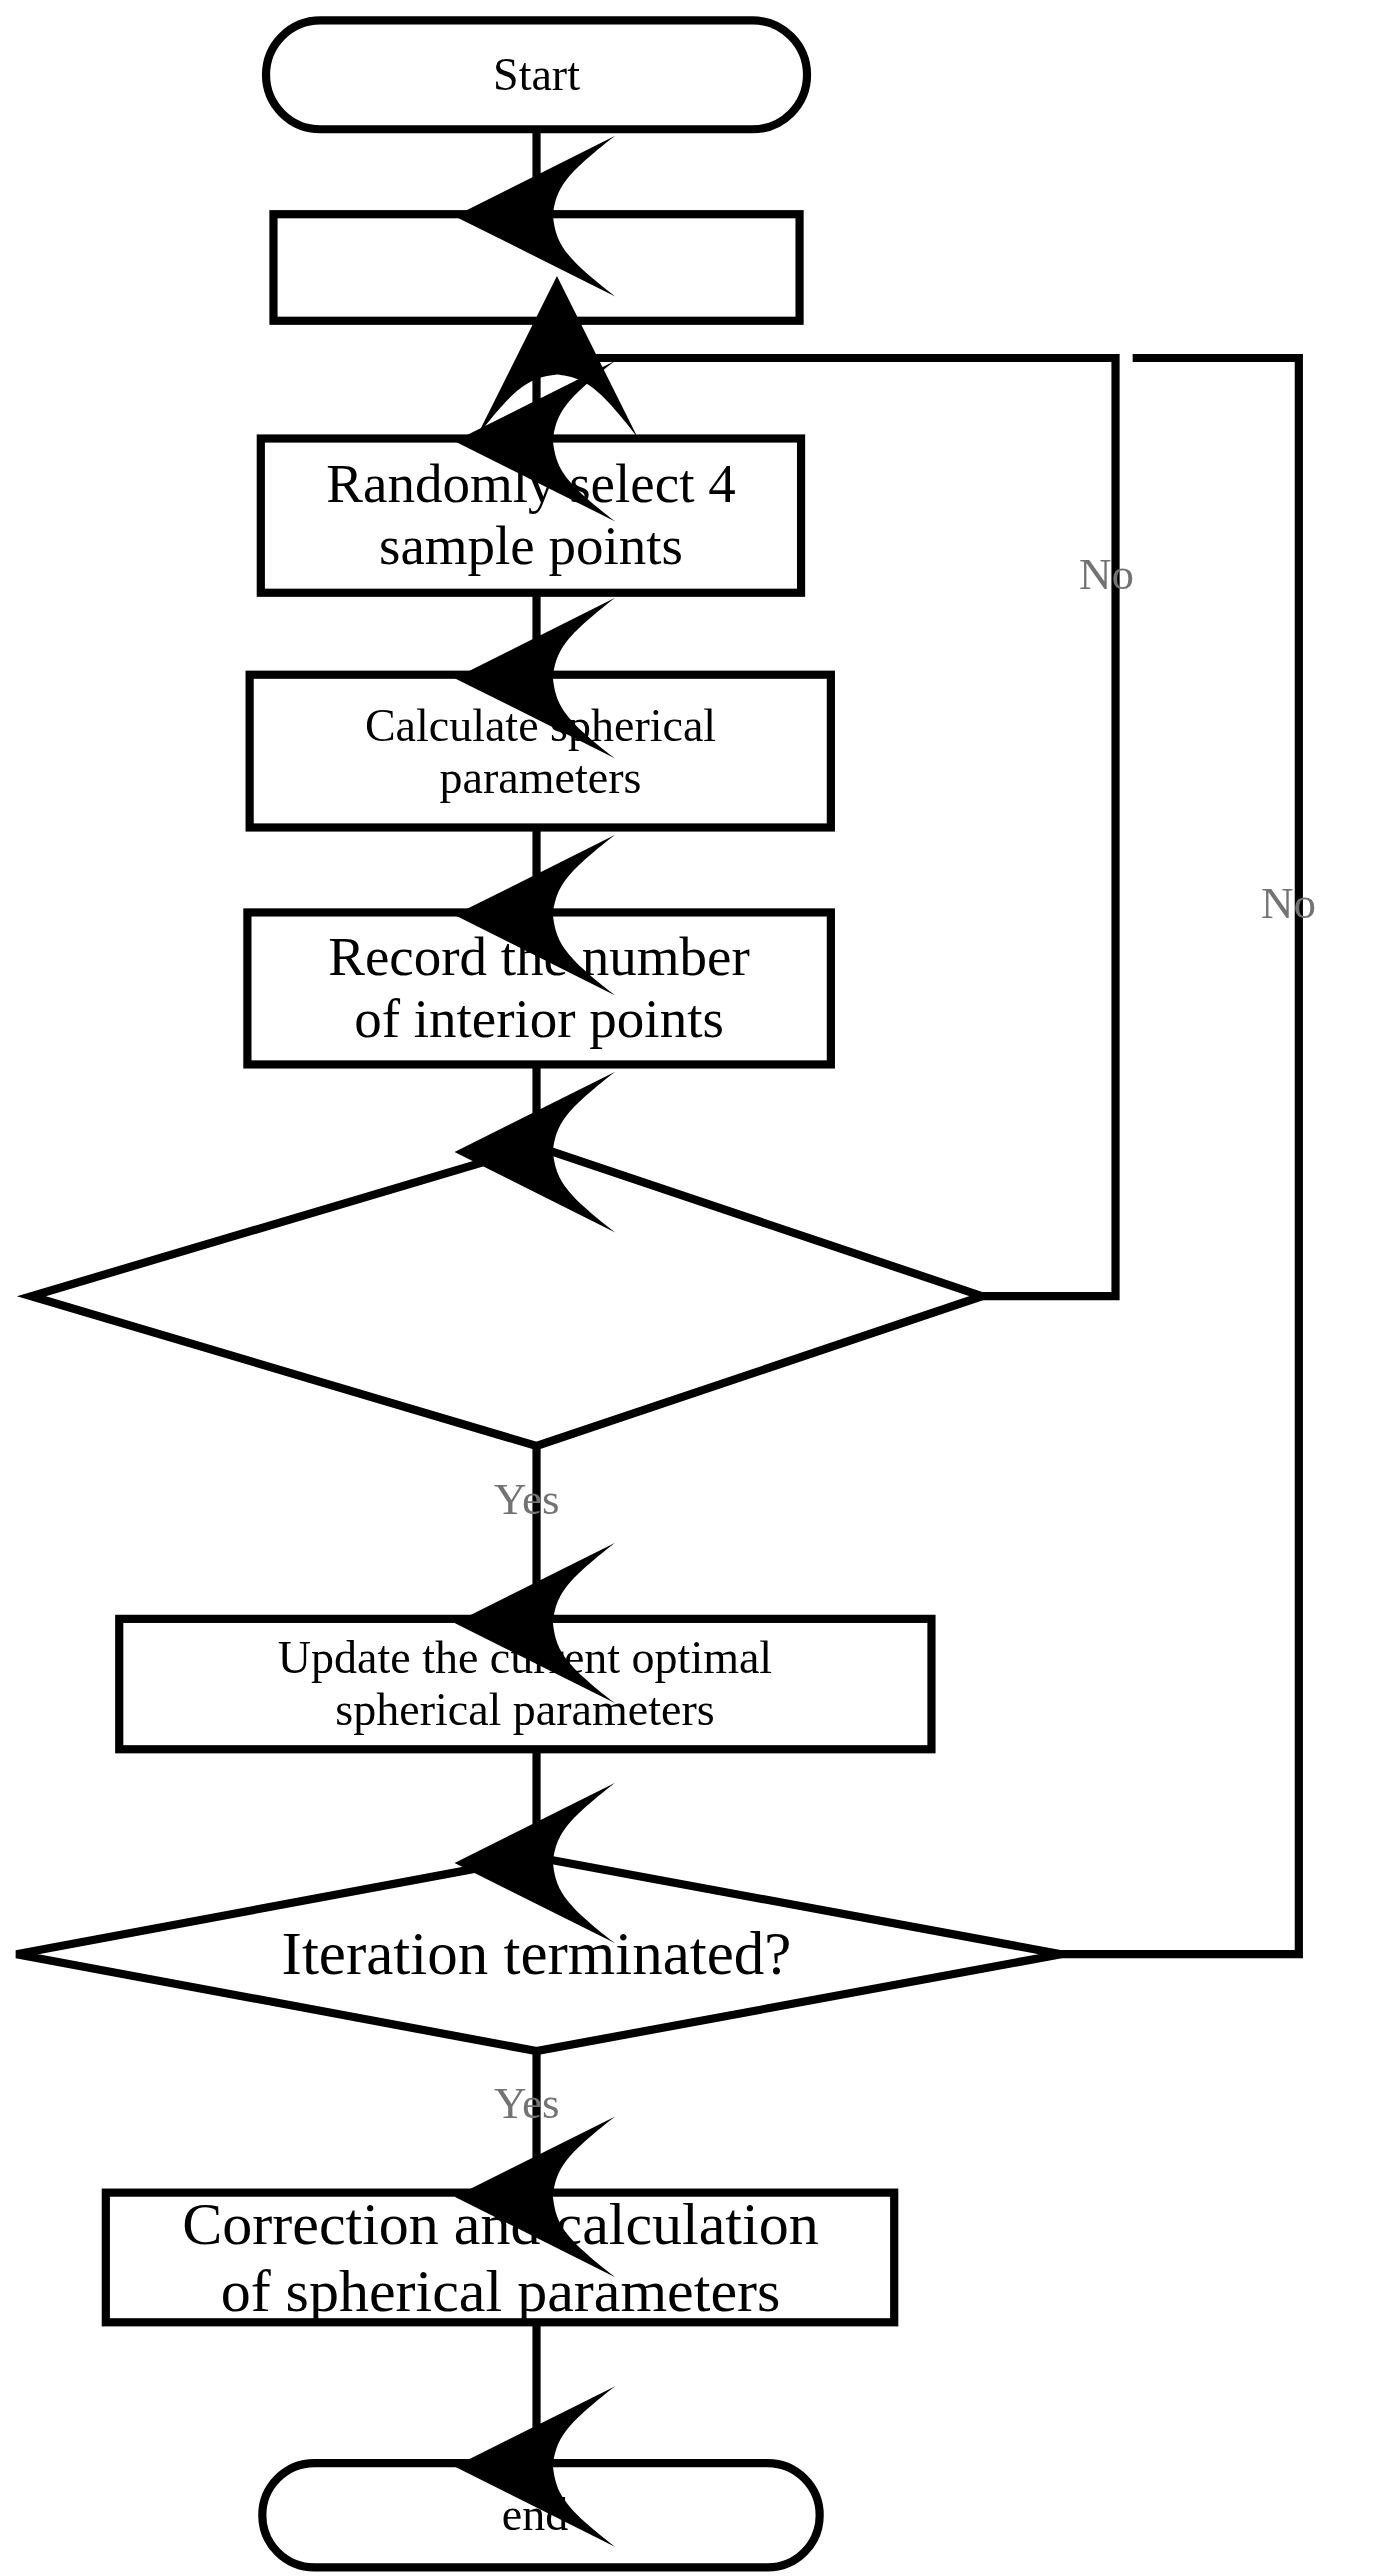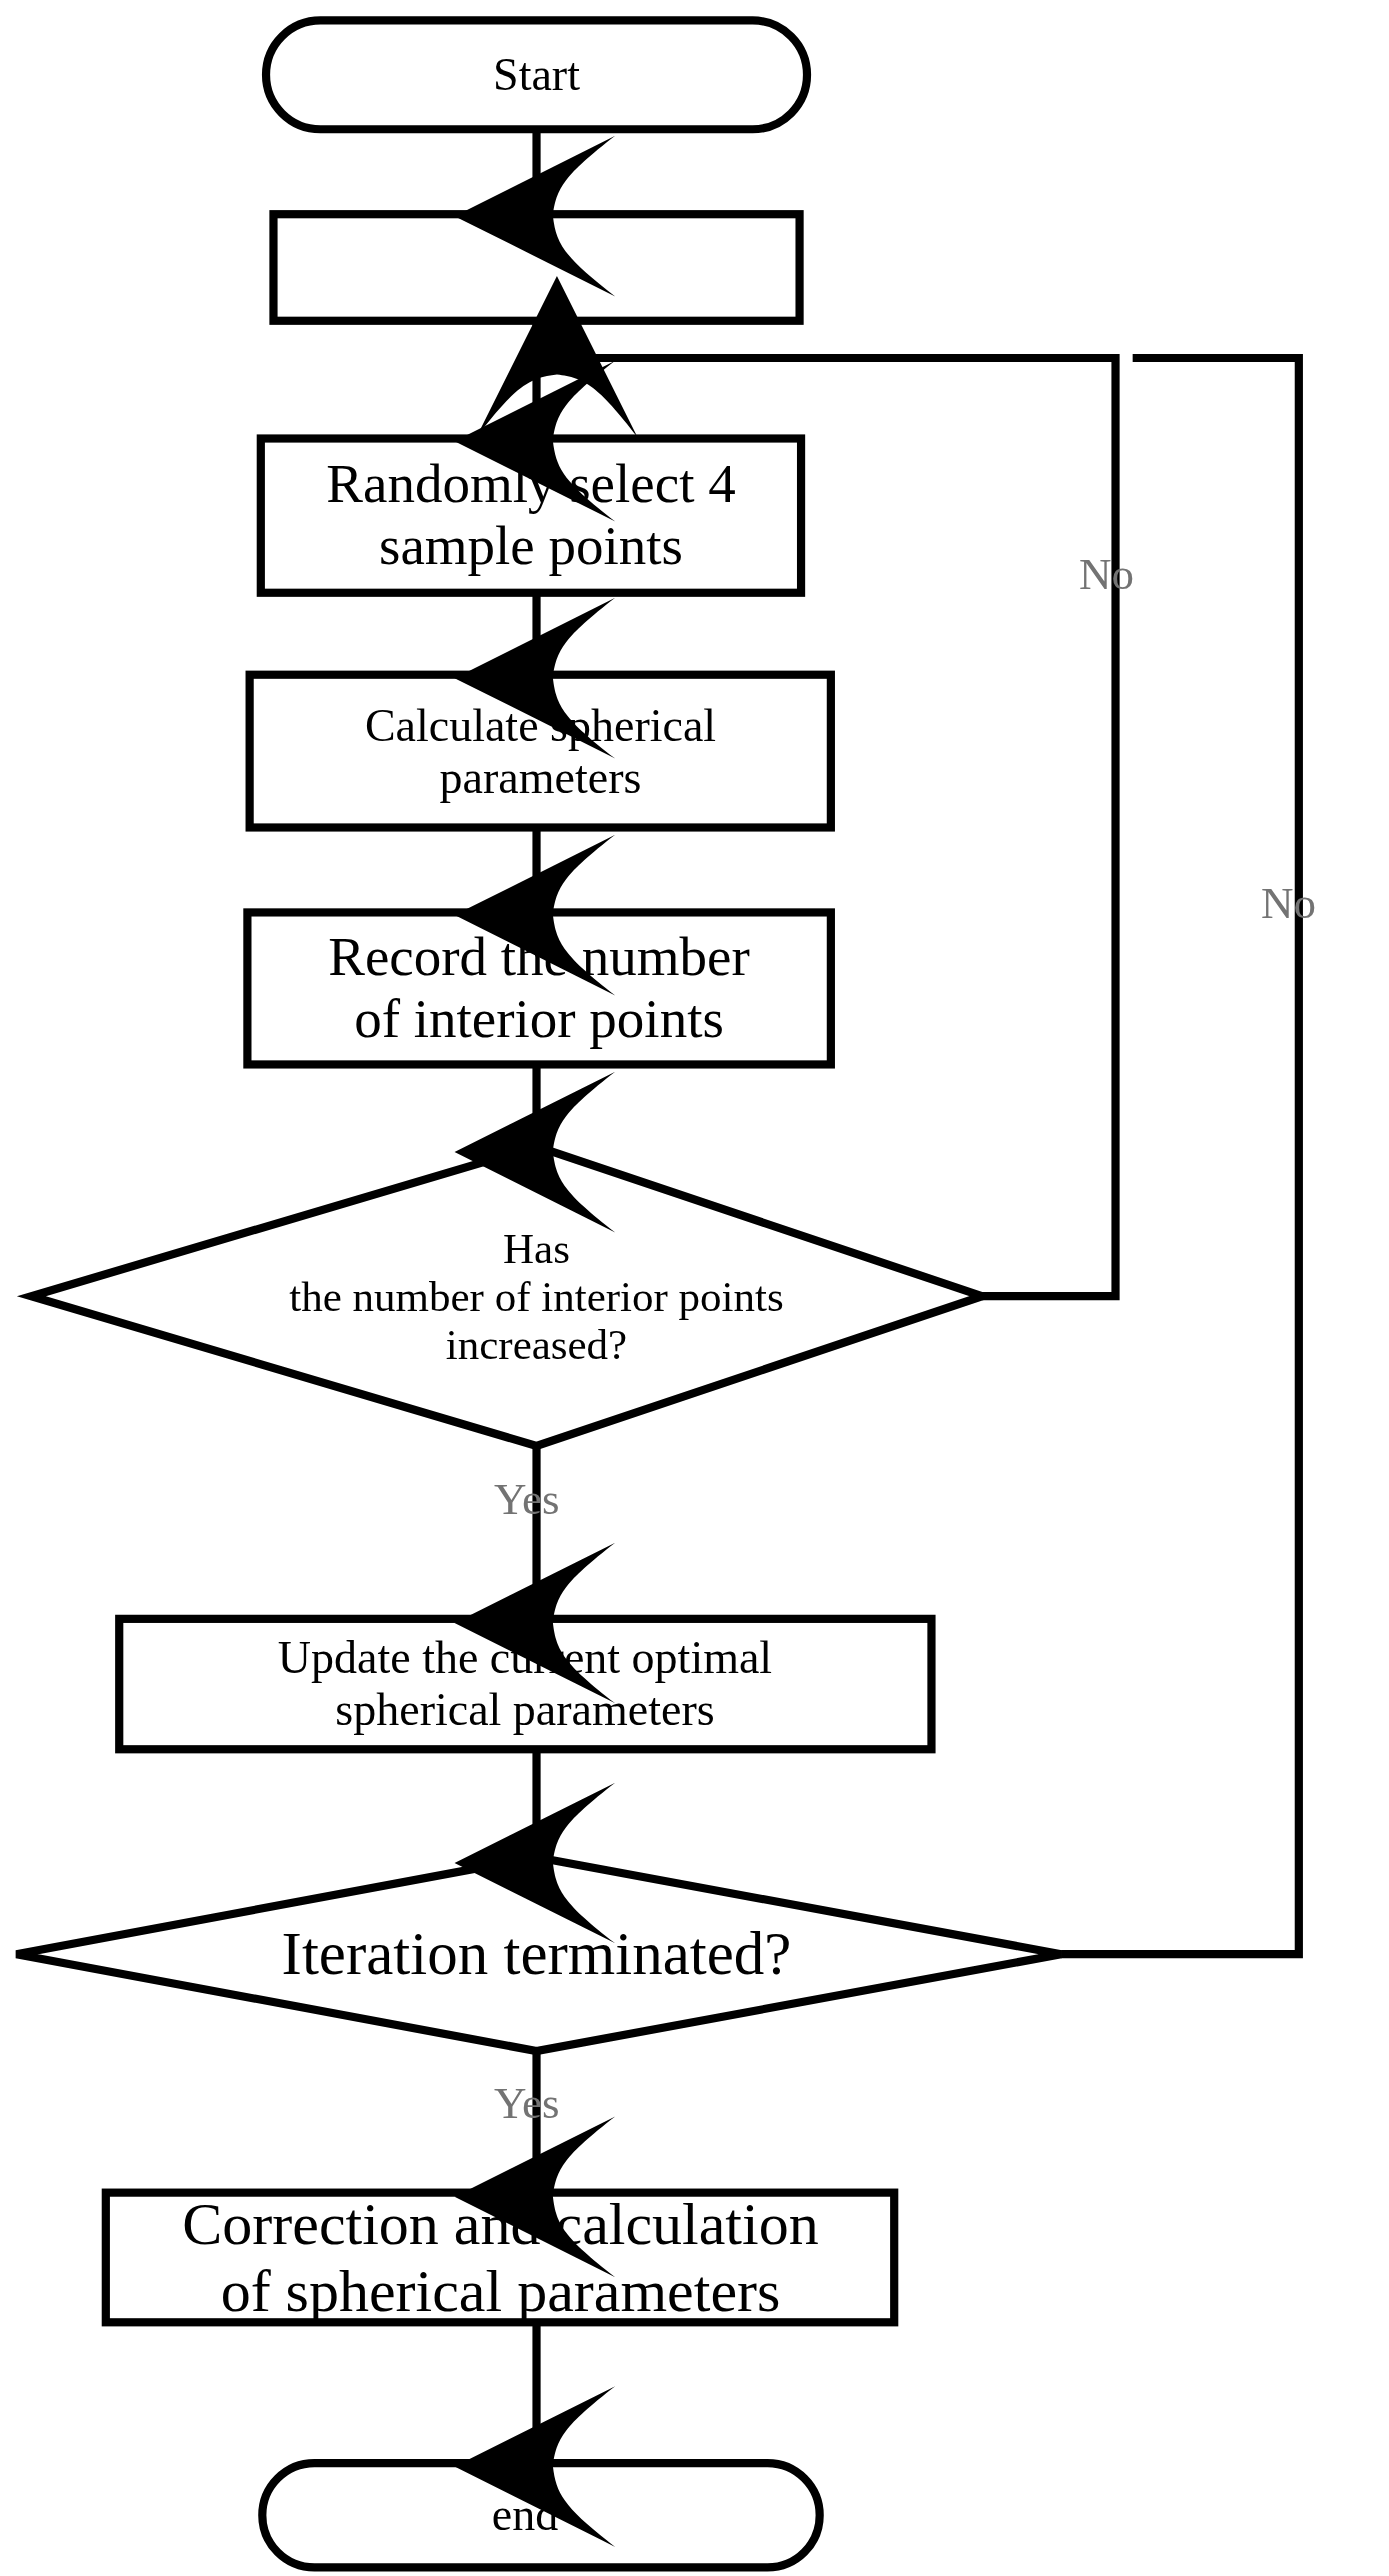--- a/index.html
+++ b/index.html
@@ -80,33 +80,30 @@
 
   <div class="node-label" style="left:261px;top:438px;width:540px;height:154px;font-size:55px;">Randomly select 4
 sample points</div>
 
   <div class="node-label" style="left:250px;top:675px;width:581px;height:153px;font-size:46px;">Calculate spherical
 parameters</div>
 
   <div class="node-label" style="left:247px;top:912px;width:584px;height:152px;font-size:55px;">Record the number
 of interior points</div>
 
-  <div class="node-label" style="left:149px;top:1185px;width:775px;height:224px;font-size:43px;">Has
-the number of interior points
-increased?</div>
 
   <div class="node-label" style="left:119px;top:1619px;width:812px;height:130px;font-size:46px;">Update the current optimal
 spherical parameters</div>
 
   <div class="node-label" style="left:186px;top:1908px;width:701px;height:92px;font-size:61px;">Iteration terminated?</div>
 
   <div class="node-label" style="left:106px;top:2193px;width:789px;height:130px;font-size:60px;">Correction and calculation
 of spherical parameters</div>
 
-  <div class="node-label" style="left:246px;top:2463px;width:558px;height:104px;font-size:46px;">end</div>
+  <div class="node-label" style="left:256px;top:2463px;width:558px;height:104px;font-size:46px;">end</div>
 
   <div class="edge-label" style="left:1079px;top:552px;">No</div>
 
   <div class="edge-label" style="left:1261px;top:881px;">No</div>
 
   <div class="edge-label" style="left:494px;top:1477px;">Yes</div>
 
   <div class="edge-label" style="left:494px;top:2081px;">Yes</div>
 
 </div>

